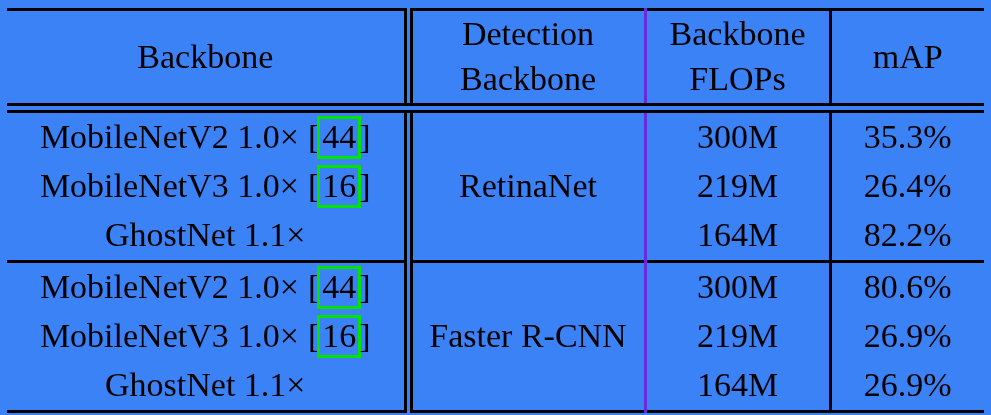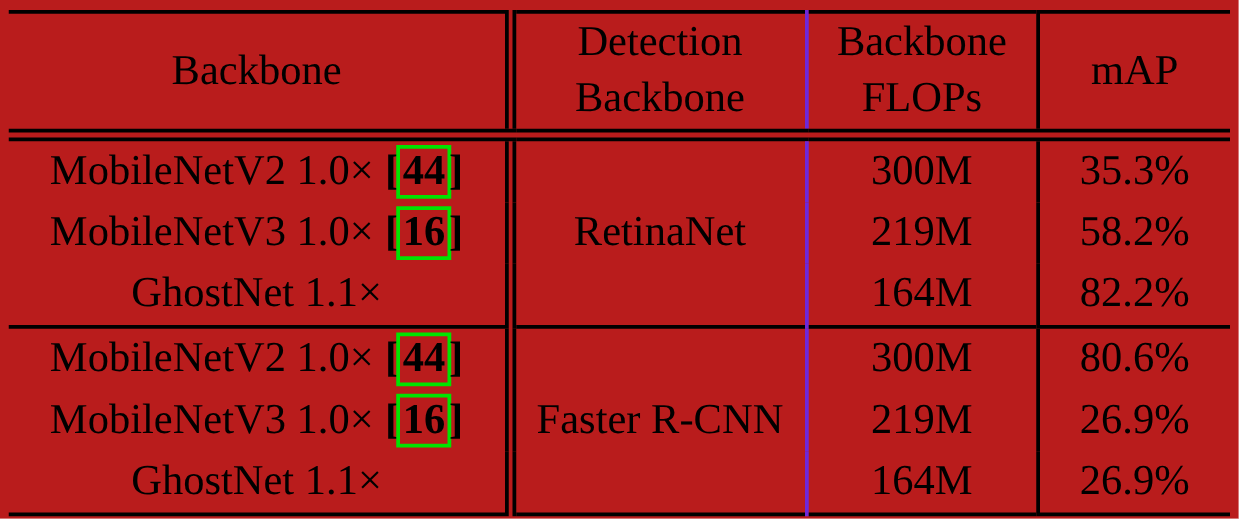--- a/index.html
+++ b/index.html
@@ -3,21 +3,21 @@
 <meta charset="utf-8">
 <style>
   html, body {
     margin: 0;
     padding: 0;
     background: #ffffff;
   }
   .page {
     width: 991px;
     height: 415px;
-    background: #b91c1c;
+    background: #3b82f6;
     box-sizing: border-box;
     padding: 8px 0 0 7px;
     overflow: hidden;
   }
   table.results {
     width: 977px;
     border-collapse: collapse;
     table-layout: fixed;
     color: #000000;
     font-family: "Liberation Serif", "DejaVu Serif", serif;
@@ -47,21 +47,20 @@
   }
   .c-flops {
     border-right: 3px solid #000000;
   }
   tr.rule > td {
     border-top: 3px solid #000000;
   }
   .citewrap {
     margin-left: 9px;
     white-space: nowrap;
-    font-weight: bold;
   }
   .citebox {
     display: inline-block;
     border: 3px solid var(--cite-color, #00E400);
     padding: 0 2px;
     margin: 0 -2px;
     line-height: 1.06;
   }
 </style>
 </head>
@@ -101,21 +100,21 @@
         </td>
         <td class="c-framework" rowspan="3">RetinaNet</td>
         <td class="c-flops">300M</td>
         <td class="c-map">35.3%</td>
       </tr>
       <tr>
         <td class="c-backbone">
           <span>MobileNetV3 1.0×</span><span class="citewrap"><span>[</span><span class="citebox">16</span><span>]</span></span>
         </td>
         <td class="c-flops">219M</td>
-        <td class="c-map">58.2%</td>
+        <td class="c-map">26.4%</td>
       </tr>
       <tr>
         <td class="c-backbone">
           <span>GhostNet 1.1×</span>
         </td>
         <td class="c-flops">164M</td>
         <td class="c-map">82.2%</td>
       </tr>
 
       <tr class="rule">

